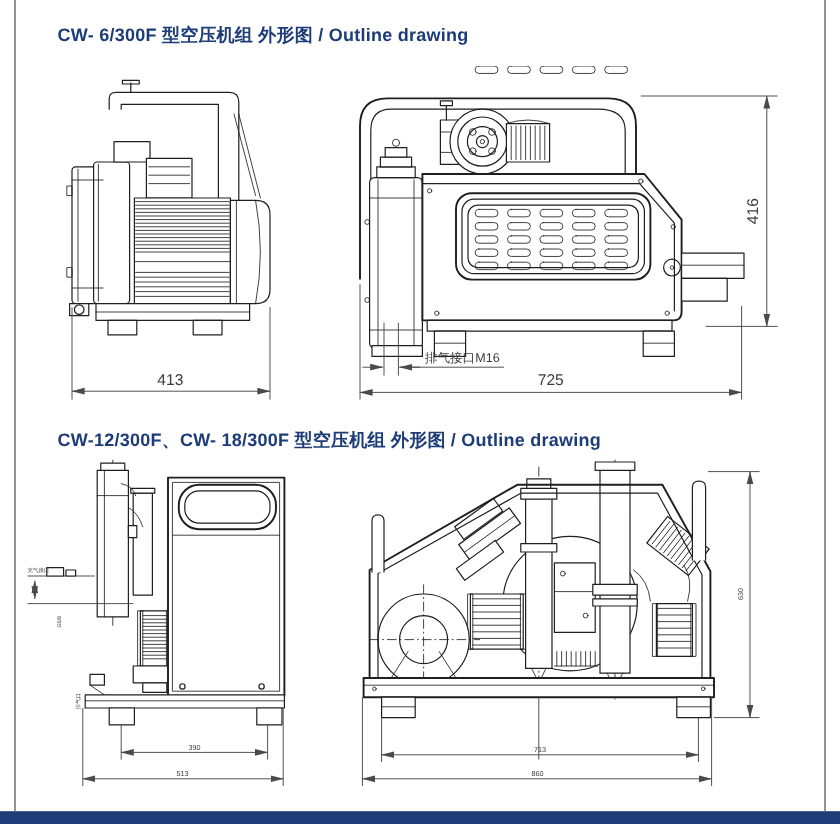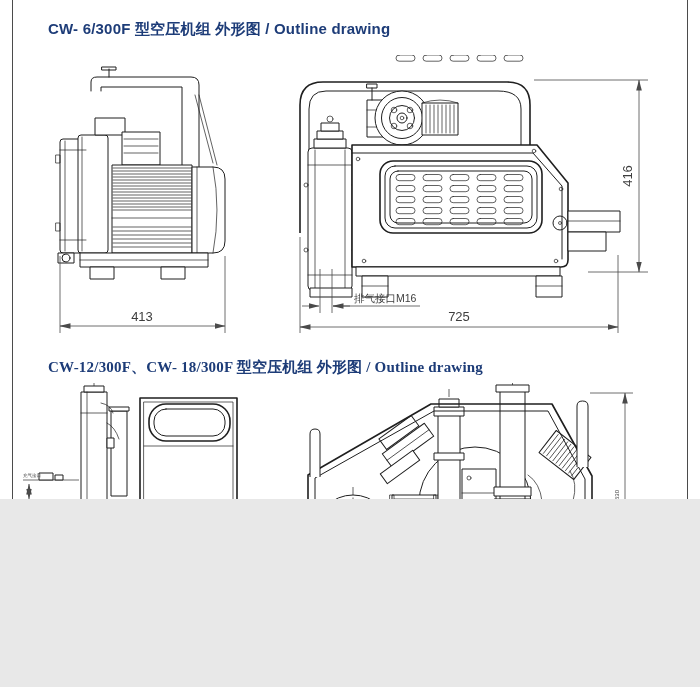--- a/index.html
+++ b/index.html
@@ -1,19 +1,19 @@
 <!DOCTYPE html>
 <html style="--title: #1d3c78; --line: #1f1f1f; --dimline: #4a4a4a; --dimtext: #3d3d3d; --footer: #1d3c78;"><head>
 <meta charset="utf-8">
 <style>
   :root{
     --title:#1d3c78; --line:#1f1f1f; --dimline:#4a4a4a; --dimtext:#3d3d3d; --footer:#1d3c78; --bg:#ffffff;
   }
   html,body{margin:0;padding:0;background:#e8e8e8;}
-  #page{position:relative;width:700px;height:499px;background:var(--bg);overflow:hidden;
+  #page{position:relative;width:700px;height:687px;background:var(--bg);overflow:hidden;
         font-family:"Liberation Sans",sans-serif;}
   .abs{position:absolute;}
   .title{color:var(--title);font-size:15px;font-weight:bold;letter-spacing:.2px;white-space:nowrap;}
   .pageborder{width:1px;background:#2b2b2b;opacity:.85;}
   .footerbar{background:var(--footer);}
   
   .ln{fill:none;stroke:var(--line);stroke-width:1;stroke-linejoin:round;stroke-linecap:round;}
   .ln2{fill:none;stroke:var(--line);stroke-width:1.6;stroke-linejoin:round;}
   .fw{fill:#fff;stroke:var(--line);stroke-width:1;stroke-linejoin:round;}
   .fw2{fill:#fff;stroke:var(--line);stroke-width:1.6;stroke-linejoin:round;}
@@ -27,21 +27,21 @@
 </style>
 </head>
 <body>
 
 <div id="page">
 
   <div class="abs pageborder" style="left:12px;top:0;height:676px;"></div>
   <div class="abs pageborder" style="left:687px;top:0;height:676px;"></div>
 
   <div class="abs title" style="left:48px;top:20px;">CW- 6/300F 型空压机组  外形图 / Outline drawing</div>
-  <div class="abs title" style="left:48px;top:358px;font-family:Liberation Serif, serif;">CW-12/300F、CW- 18/300F 型空压机组  外形图 / Outline drawing</div>
+  <div class="abs title" style="left:48px;top:358px;">CW-12/300F、CW- 18/300F 型空压机组  外形图 / Outline drawing</div>
 
   <svg class="abs" style="left:45px;top:55px;" width="250" height="290" viewBox="0 0 250 290">
     <defs>
       <marker id="ahA" orient="auto-start-reverse" markerUnits="userSpaceOnUse" markerWidth="11" markerHeight="8" refX="10.5" refY="4">
         <path d="M0,1.2 L11,4 L0,6.8 Z" fill="#4a4a4a"></path>
       </marker>
     </defs>
 
     <g>
 

